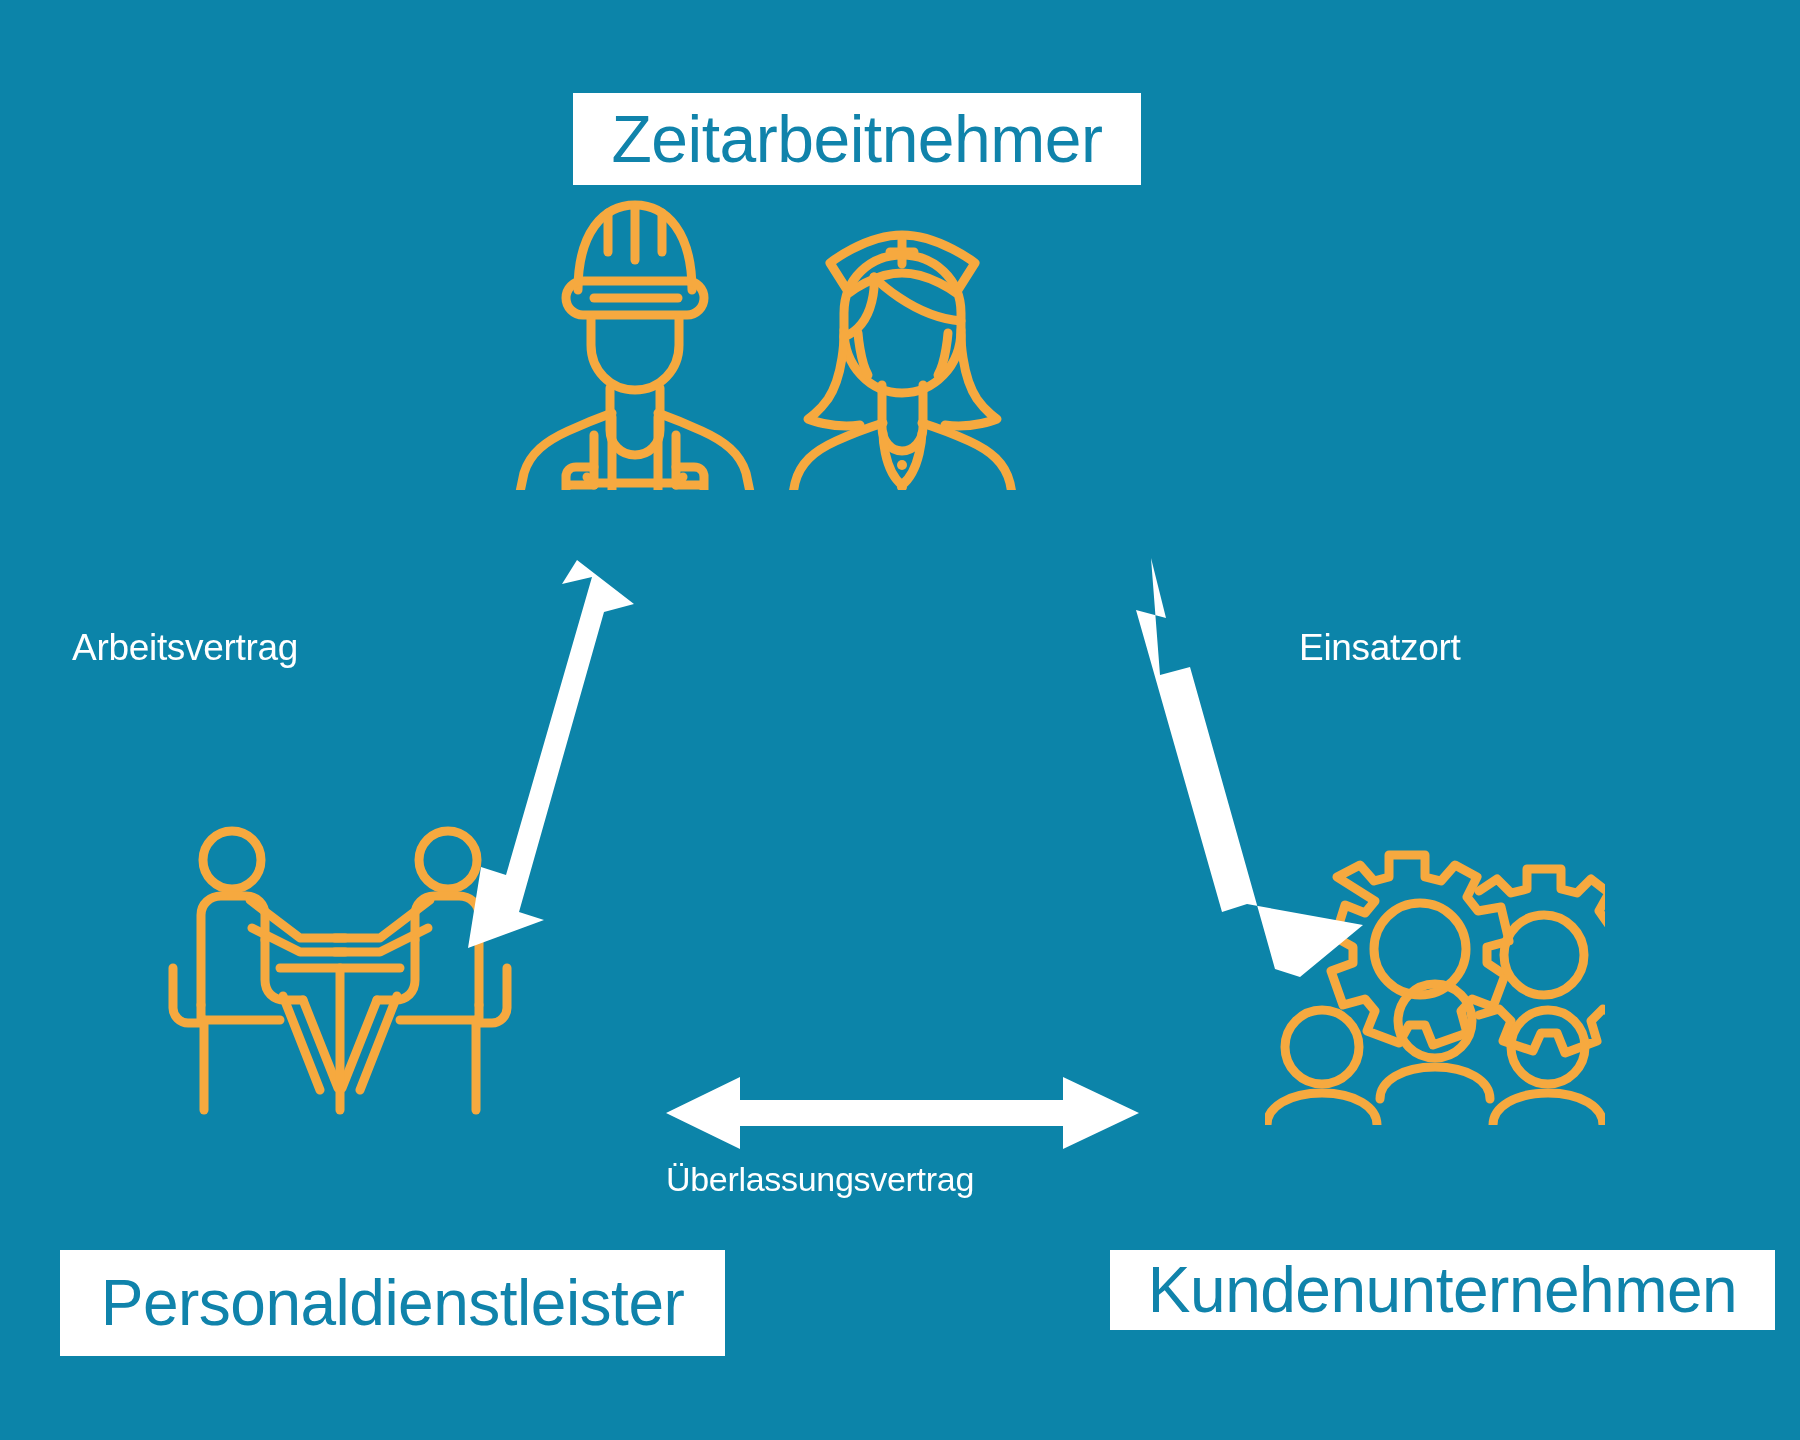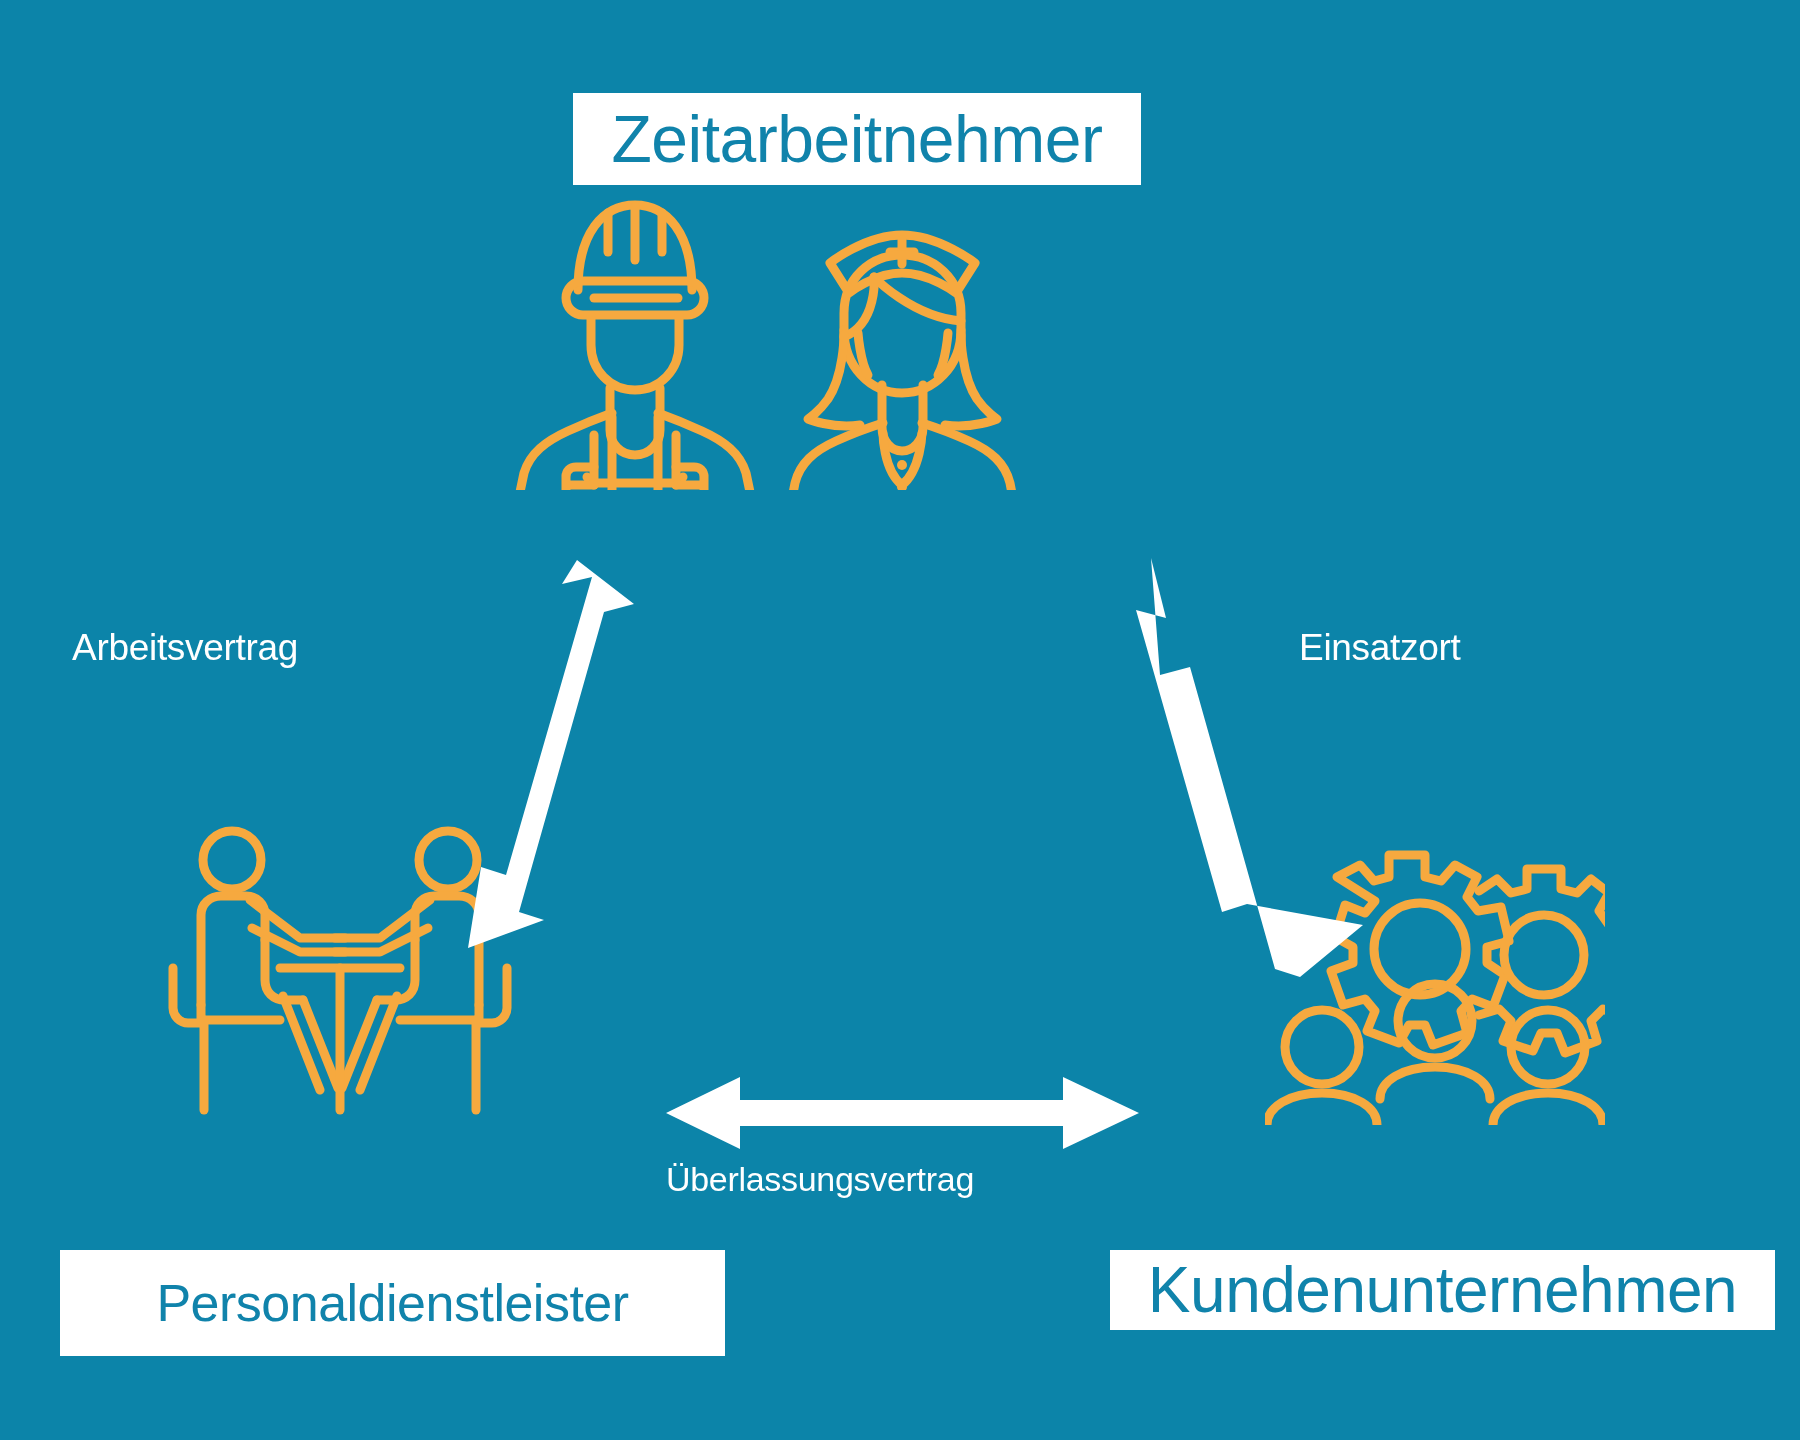--- a/index.html
+++ b/index.html
@@ -38,21 +38,21 @@
     width: 568px;
     height: 92px;
     font-size: 66px;
   }
 
   #left-plate {
     left: 60px;
     top: 1250px;
     width: 665px;
     height: 106px;
-    font-size: 52px;
+    font-size: 64px;
   }
 
   #right-plate {
     left: 1110px;
     top: 1250px;
     width: 665px;
     height: 80px;
     font-size: 64px;
   }
 

